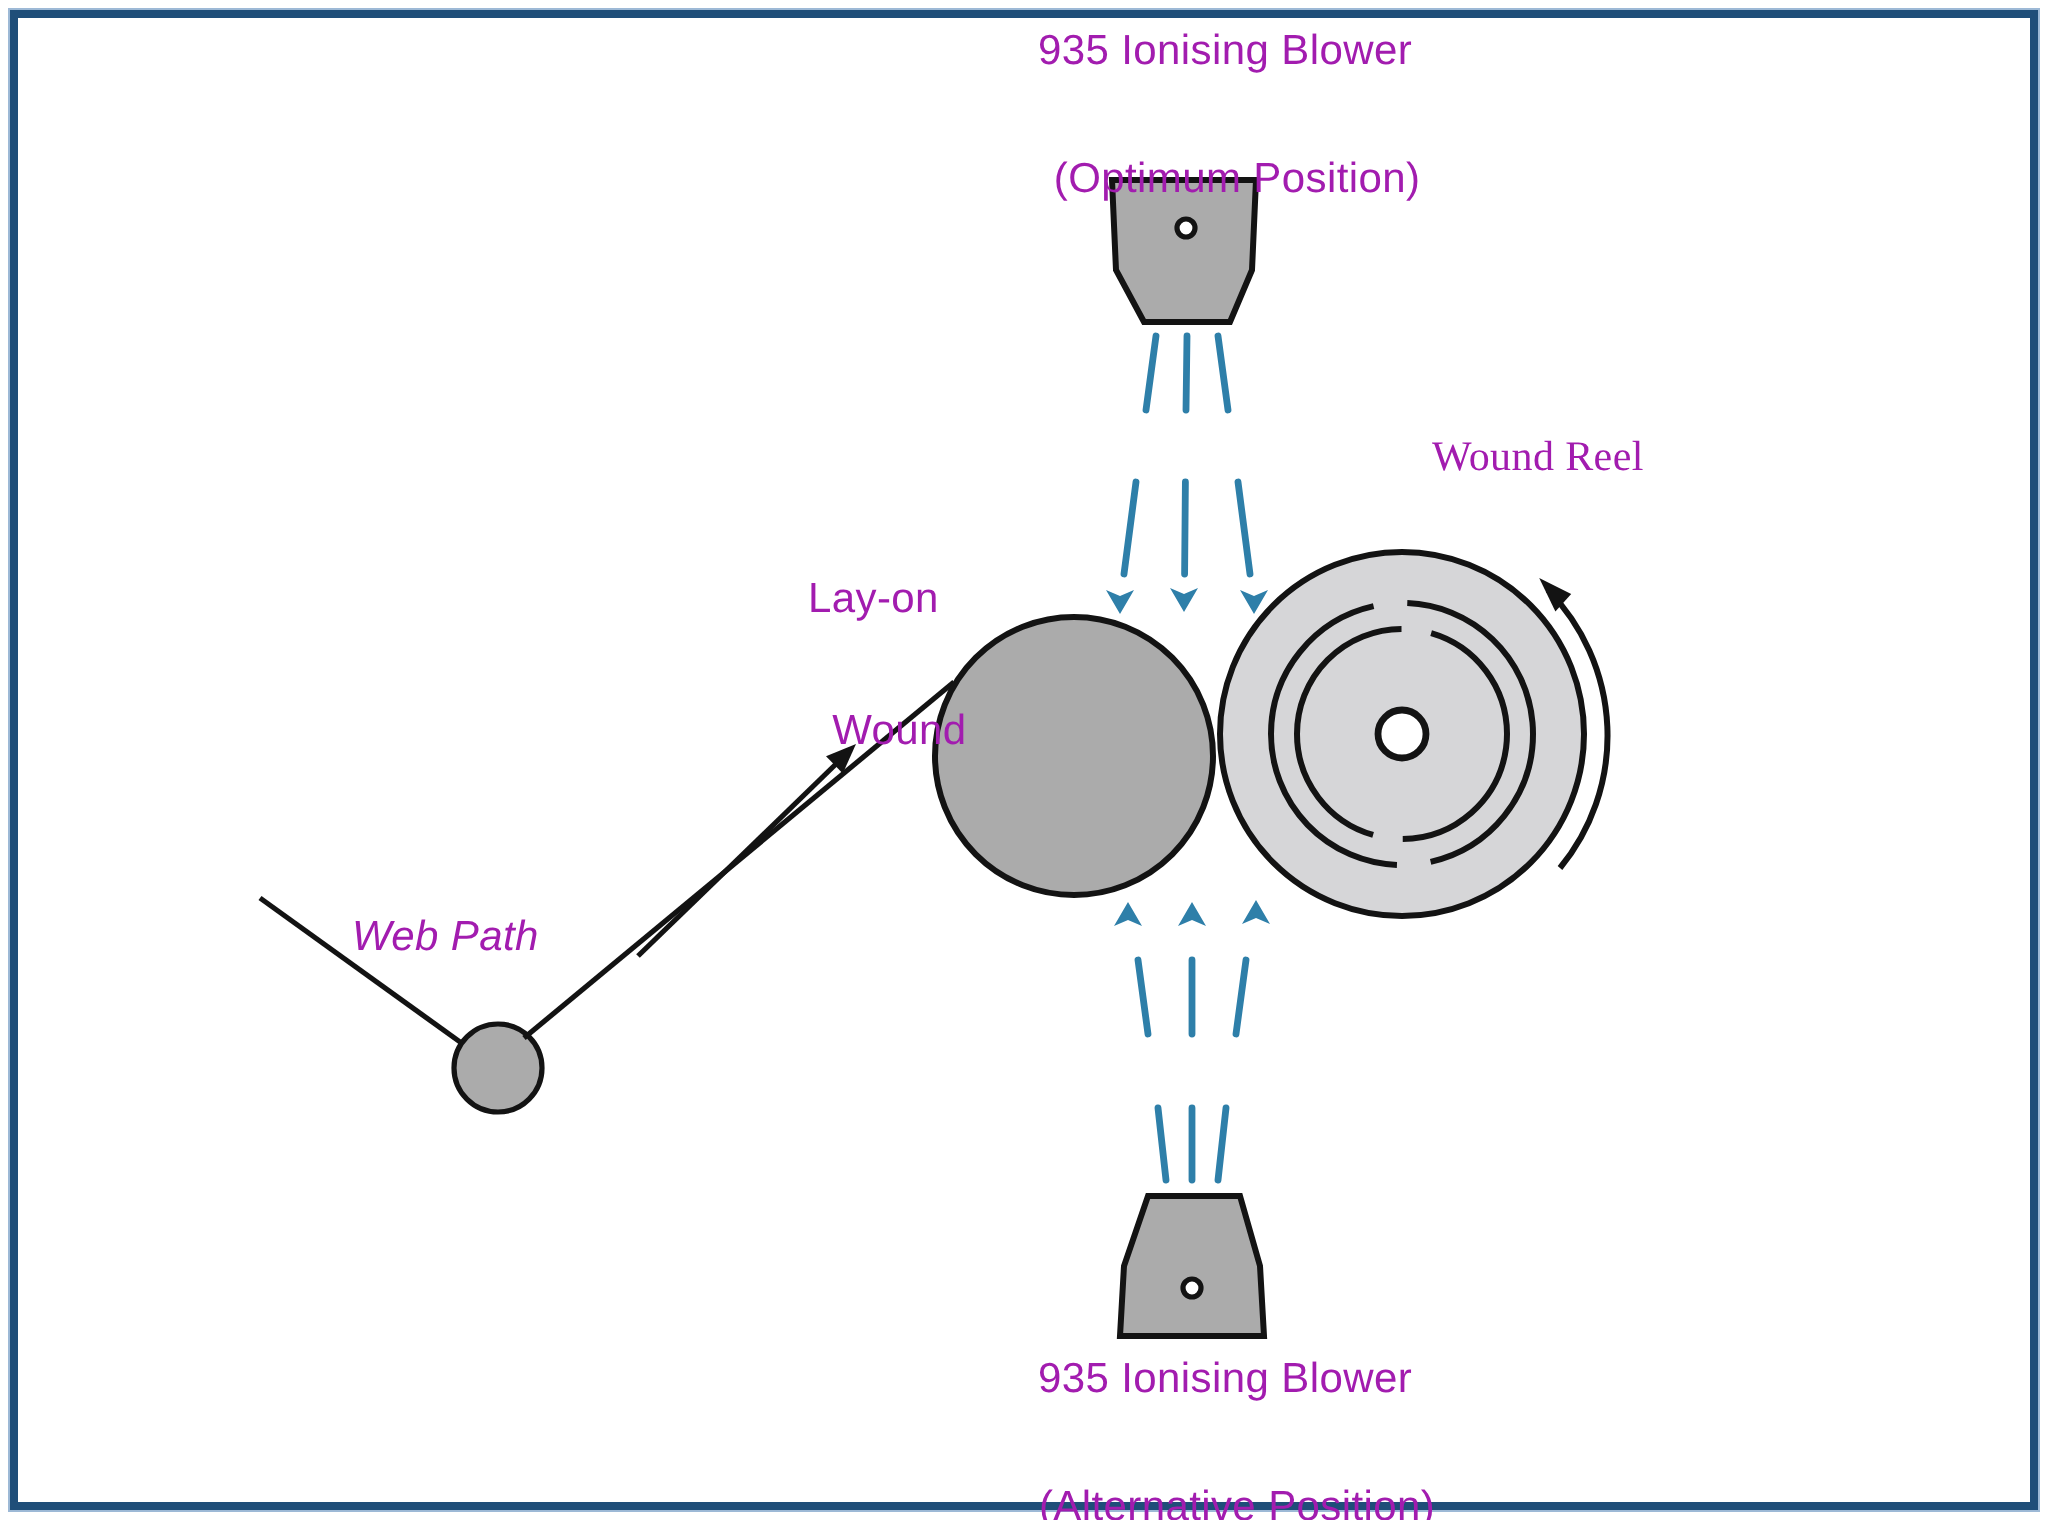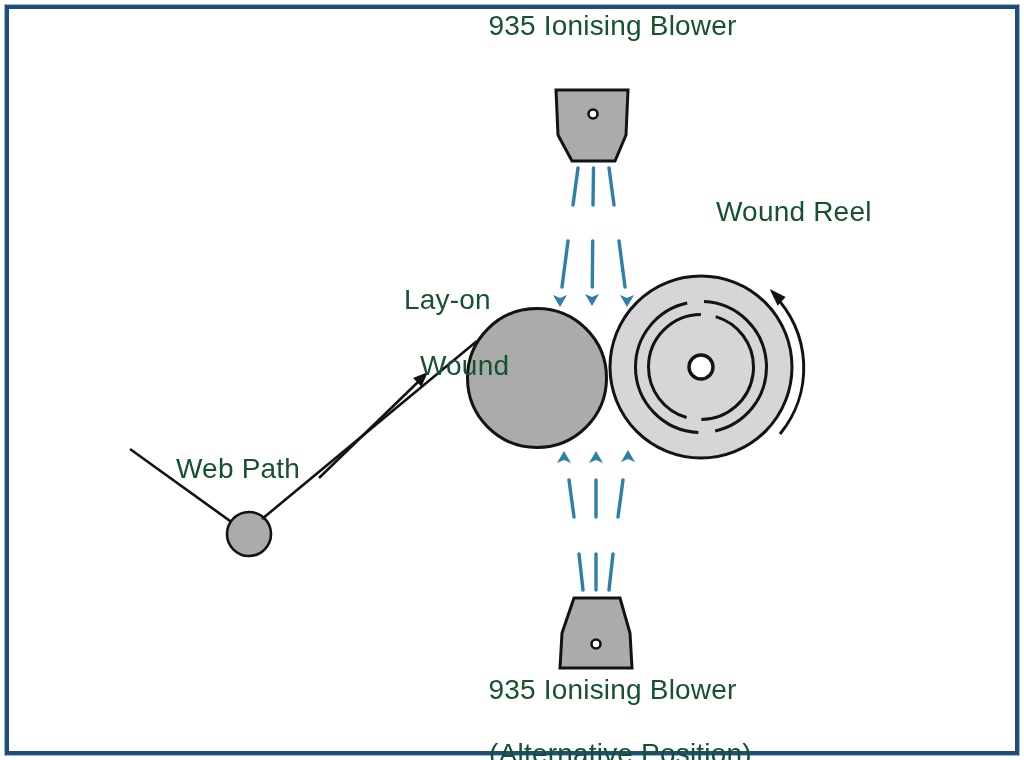--- a/index.html
+++ b/index.html
@@ -18,21 +18,21 @@
 
   .outline{stroke:var(--outline-black,#111);fill:none;}
   .gray-fill{fill:var(--roller-gray,#ABABAB);}
   .reel-fill{fill:var(--reel-gray,#D6D6D8);}
   .white-fill{fill:#ffffff;}
   .black-fill{fill:var(--outline-black,#111);stroke:none;}
   .jet{stroke:var(--ion-jet-blue,#2E7FA9);fill:none;stroke-width:3.4;stroke-linecap:round;}
   .jet-head{fill:var(--ion-jet-blue,#2E7FA9);stroke:none;}
 
   .label{
-    position:absolute;color:#14532d;font-size:28px;line-height:32px;
+    position:absolute;color:#a21caf;font-size:21px;line-height:32px;
     white-space:pre;letter-spacing:0.2px;
   }
   .label.center{text-align:center;}
 </style>
 </head>
 <body>
 
 <div class="frame"></div>
 
 <svg class="diagram" viewBox="0 0 1024 760" aria-hidden="true">
@@ -79,25 +79,26 @@
     <polygon class="jet-head" points="621,462 628,459 635,462 628,450"></polygon>
   </g>
 
   <g>
     <polygon class="gray-fill outline" stroke-width="3" points="560,668 632,668 630,633 620,598 574,598 562,633"></polygon>
     <circle class="white-fill outline" stroke-width="2.6" cx="596" cy="644" r="4.5"></circle>
   </g>
 </svg>
 
 <div class="label center" style="left:455px;top:10px;width:315px;"><span>935 Ionising Blower</span><br>
+  <span>(Optimum Position)</span>
 </div>
 
-<div class="label" style="left:716px;top:196px;">Wound Reel</div>
+<div class="label" style="left:716px;top:212px;font-family:Liberation Serif, serif;">Wound Reel</div>
 
 <div class="label" style="left:404px;top:261px;line-height:33px;margin-top:22px;"><span>Lay-on</span><br>
   <span>Wound</span>
 </div>
 
-<div class="label" style="left:176px;top:453px;">Web Path</div>
+<div class="label" style="left:176px;top:453px;font-style:italic;">Web Path</div>
 
 <div class="label center" style="left:450px;top:674px;width:325px;"><span>935 Ionising Blower</span><br>
   <span>(Alternative Position)</span>
 </div>
 
 </body></html>

